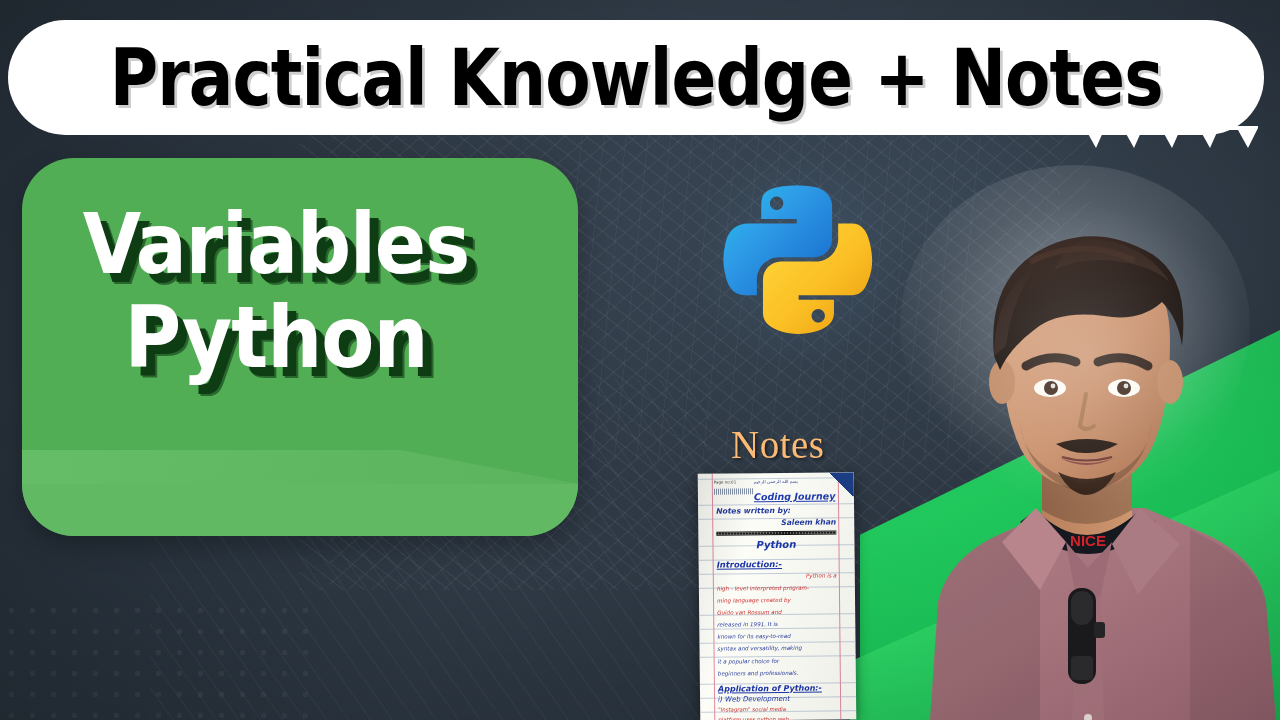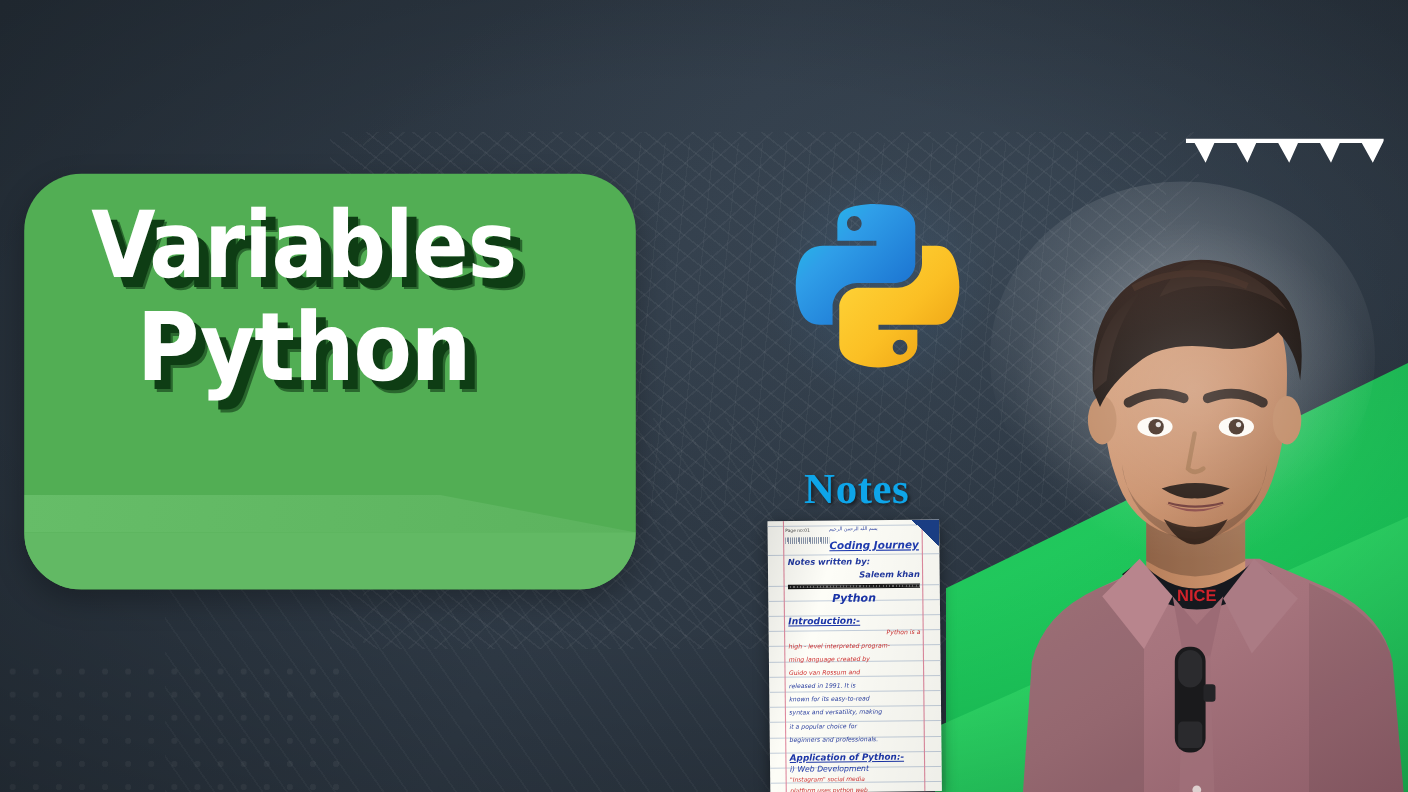--- a/index.html
+++ b/index.html
@@ -96,21 +96,21 @@
     clip-path:polygon(0% 38%, 100% 38%, 100% 100%, 0% 100%);
   }
   .card-shelf-top {
     position:absolute; left:0; bottom:52px; width:556px; height:34px;
     background:linear-gradient(100deg,#66bd68 0%,#5cb35e 100%);
     clip-path:polygon(0% 0%, 68% 0%, 100% 100%, 0% 100%);
   }
   .topic-lines {
     position:absolute; left:0; top:0; width:508px; height:378px;
     display:flex; flex-direction:column; align-items:center;
-    justify-content:flex-start; padding-top:23px;
+    justify-content:flex-start; padding-top:44px;
   }
   .topic-line {
     font-family:"Liberation Sans Narrow","DejaVu Sans Condensed","Liberation Sans",sans-serif;
     font-weight:bold; color:#ffffff; line-height:1.0;
     text-shadow:9px 9px 0 #0e3d14, 11px 11px 0 rgba(10,45,15,.55);
     white-space:nowrap;
   }
   .topic-line.l1 { font-size:84px; letter-spacing:-1px; margin-bottom:8px; }
   .topic-line.l2 { font-size:66px; margin-bottom:6px; }
   .topic-line.l3 { font-size:86px; letter-spacing:-1px; }
@@ -137,21 +137,21 @@
   .python-glow {
     position:absolute; left:690px; top:145px; width:215px; height:225px;
     background:radial-gradient(ellipse at center, rgba(90,160,220,.14), rgba(0,0,0,0) 68%);
     z-index:5;
   }
 
   
   .notes-label {
     position:absolute; left:731px; top:422px; z-index:6;
     font-family:"Liberation Serif","DejaVu Serif",serif;
-    font-weight:bold; font-size:39px; color:#0ea5e9;
+    font-weight:normal; font-size:39px; color:#fdba74;
     text-shadow:2px 2px 3px rgba(0,0,0,.5);
     letter-spacing:0.5px;
   }
 
   
   .notebook {
     position:absolute; left:699px; top:473px; width:156px; height:247px;
     background:#fdfdf7; z-index:6;
     box-shadow:0 4px 14px rgba(0,0,0,.45);
     overflow:hidden;
@@ -334,20 +334,23 @@
       <path d="M 172 307 Q 196 314 222 307" stroke="#6e3936" stroke-width="2" fill="none"></path>
 
       <path d="M 168 322 Q 196 336 226 322 Q 214 344 196 345 Q 180 344 168 322 Z" fill="#2b1c14" opacity="0.9"></path>
       <path d="M 130 272 Q 138 330 196 344 Q 254 330 262 272 Q 258 320 196 334 Q 134 320 130 272 Z" fill="#2b1c14" opacity="0.28"></path>
     </svg>
   </div>
 
   <svg class="banner-teeth" viewBox="0 0 180 28">
     <path d="M0 0 H180 V2 L170 22 L160 4 L140 4 L132 22 L122 4 L102 4 L94 22 L84 4 L64 4 L56 22 L46 4 L26 4 L18 22 L8 4 L0 4 Z" fill="#ffffff"></path>
   </svg>
+  <div class="title-banner">
+    <div class="title-banner-text">Practical Knowledge + Notes</div>
+  </div>
 
   <div class="topic-card">
     <div class="card-shelf-top"></div>
     <div class="card-shelf"></div>
     <div class="topic-lines">
       <div class="topic-line l1">Variables</div>
       <div class="topic-line l3">Python</div>
     </div>
   </div>
 

